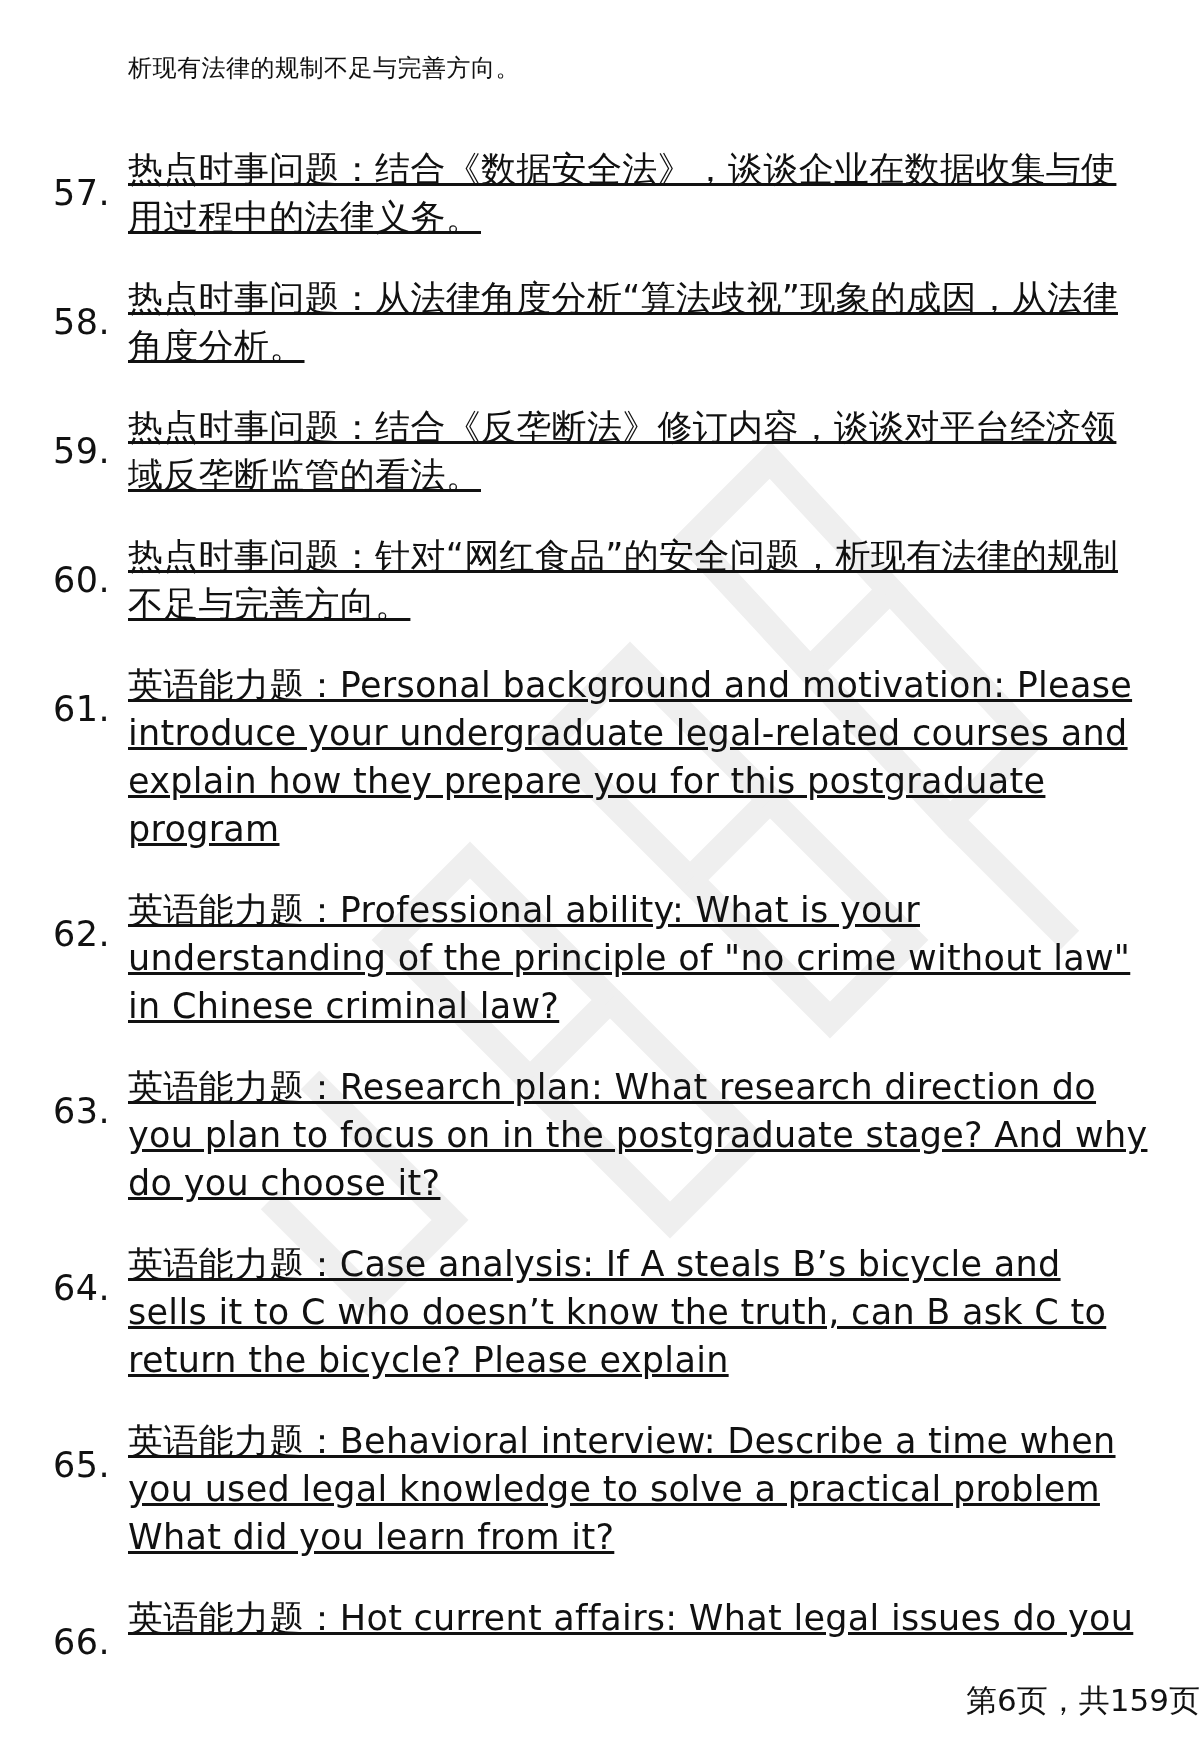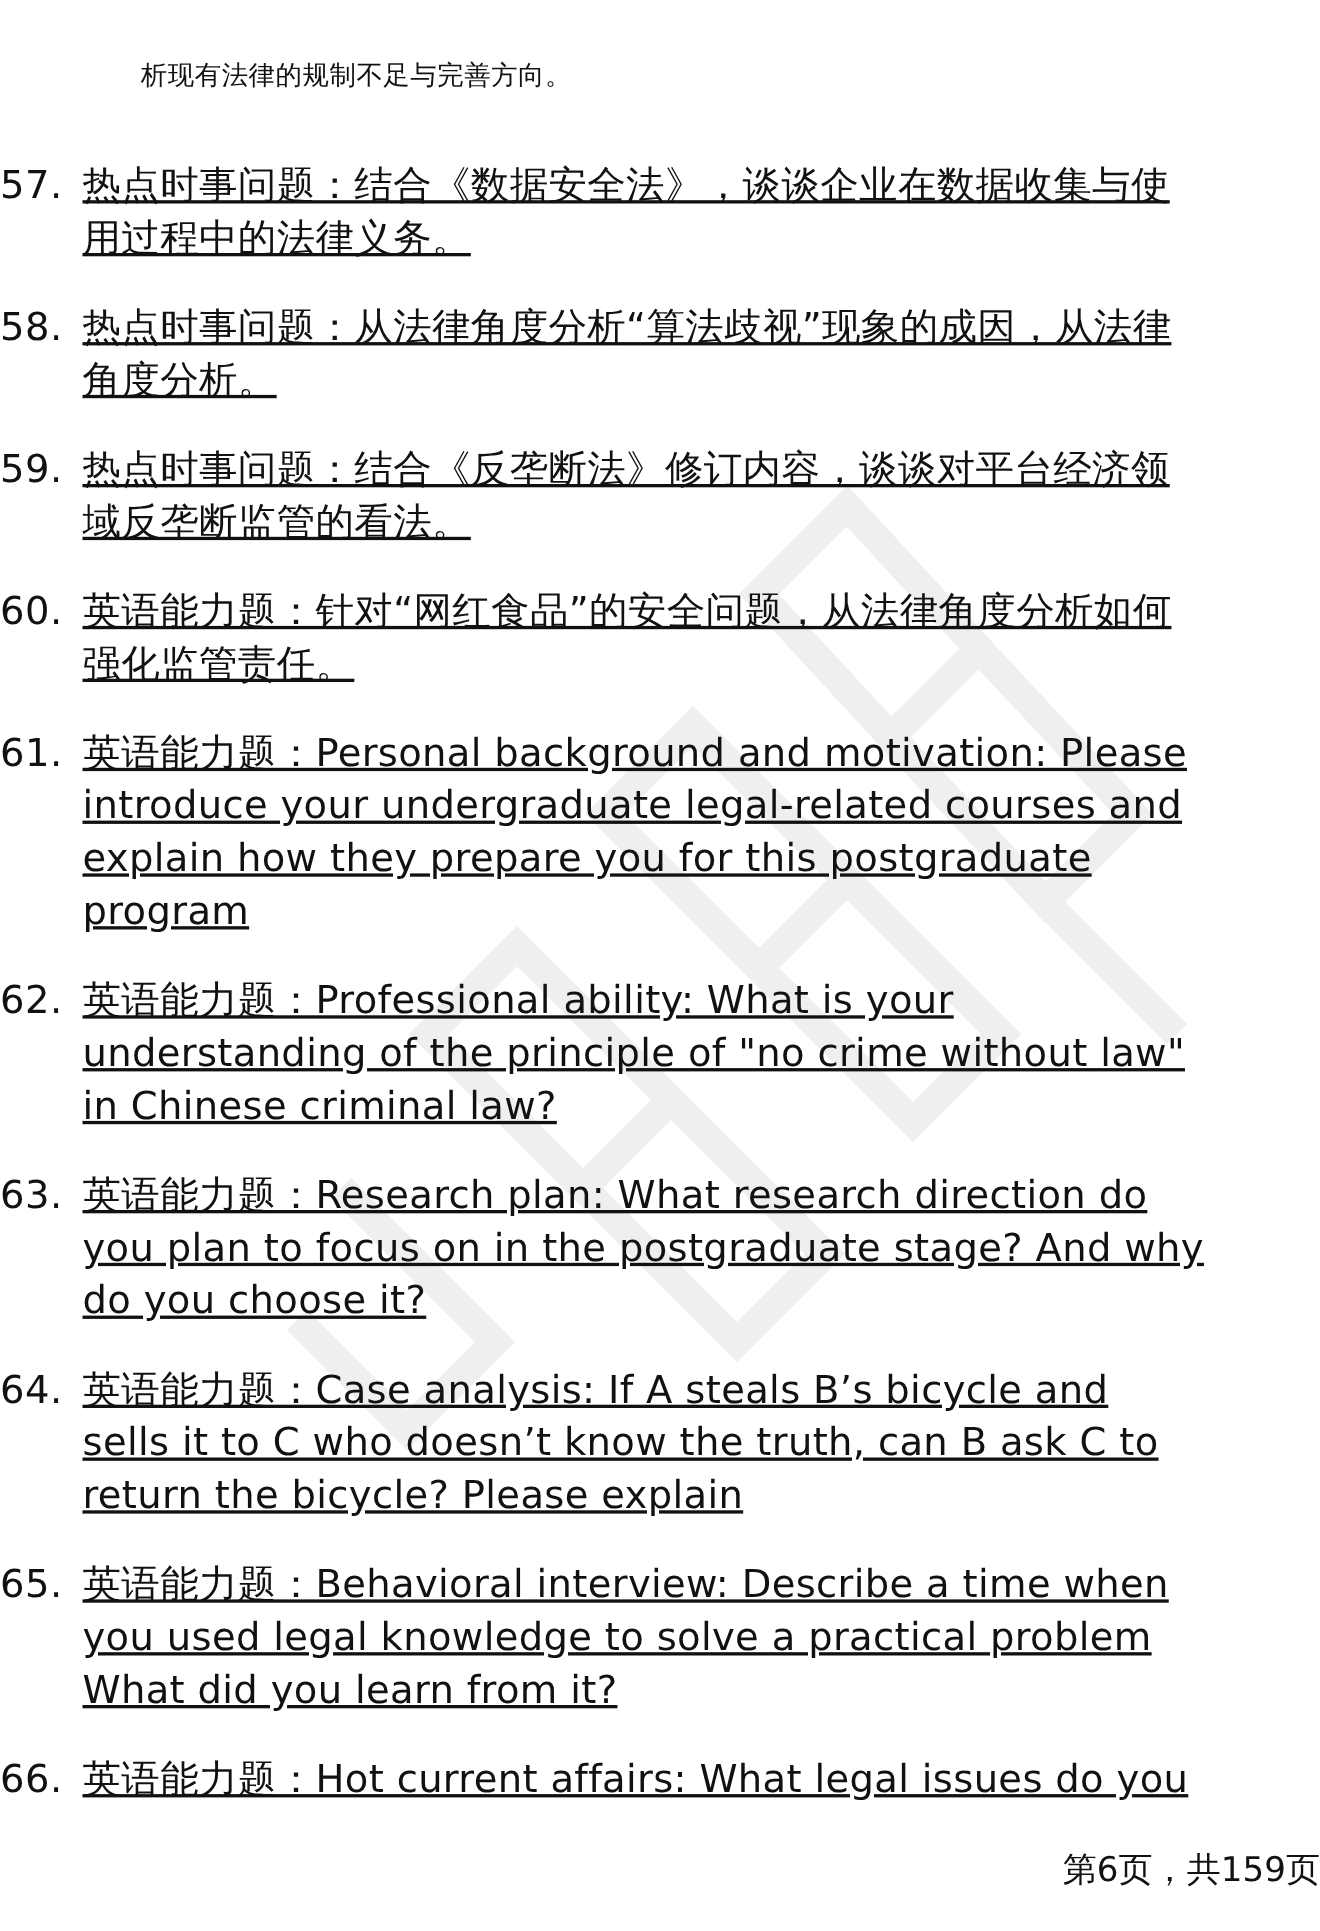--- a/index.html
+++ b/index.html
@@ -15,21 +15,21 @@
     .page { position: absolute; left: 0; top: 0; width: 1200px; z-index: 1; }
     .cont {
       position: absolute; left: 128px; top: 44px; width: 1020px;
       font-size: 24px; line-height: 48px; letter-spacing: 0.5px;
     }
     .items { position: absolute; left: 0; top: 145px; width: 1200px; }
     .item {
       display: flex; align-items: flex-start; margin-bottom: 33px;
       font-size: 35px; line-height: 48px;
     }
-    .num { width: 75px; flex: 0 0 75px; letter-spacing: 0.5px; }
+    .num { width: 75px; padding-left: 53px; flex: 0 0 75px; letter-spacing: 0.5px; margin-top: 24px; }
     .txt { width: 1020px; flex: 0 0 1020px; letter-spacing: 0.3px; text-decoration: underline; }
     .footer {
       position: absolute; left: 0; top: 1680px; width: 1200px; text-align: right;
       font-size: 31px; line-height: 40px;
     }
   </style>
 </head>
 <body>
 
 <svg class="watermark" viewBox="0 0 900 900" xmlns="http://www.w3.org/2000/svg">
@@ -56,21 +56,21 @@
     <div class="item">
       <div class="num">58.</div>
       <div class="txt">热点时事问题：从法律角度分析“算法歧视”现象的成因，从法律角度分析。</div>
     </div>
     <div class="item">
       <div class="num">59.</div>
       <div class="txt">热点时事问题：结合《反垄断法》修订内容，谈谈对平台经济领域反垄断监管的看法。</div>
     </div>
     <div class="item">
       <div class="num">60.</div>
-      <div class="txt">英语能力题：针对“网红食品”的安全问题，从法律角度分析如何强化监管责任。</div>
+      <div class="txt">热点时事问题：针对“网红食品”的安全问题，析现有法律的规制不足与完善方向。</div>
     </div>
     <div class="item">
       <div class="num">61.</div>
       <div class="txt">英语能力题：Personal background and motivation: Please introduce your undergraduate legal-related courses and explain how they prepare you for this postgraduate program</div>
     </div>
     <div class="item">
       <div class="num">62.</div>
       <div class="txt">英语能力题：Professional ability: What is your understanding of the principle of "no crime without law" in Chinese criminal law?</div>
     </div>
     <div class="item">

